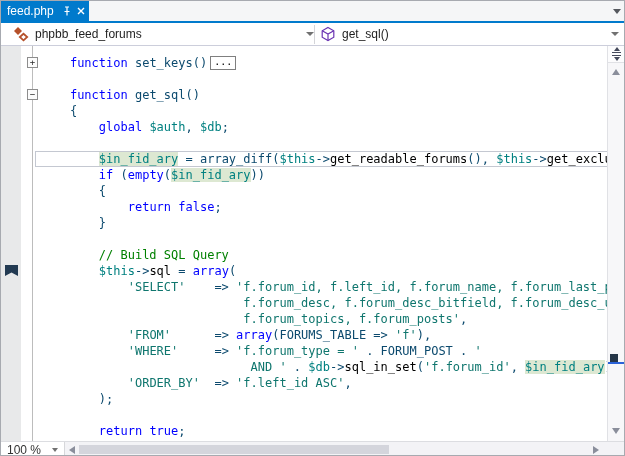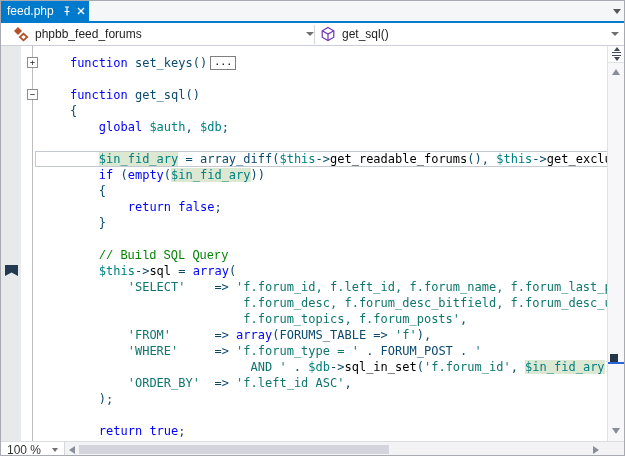--- a/index.html
+++ b/index.html
@@ -39,21 +39,21 @@
     clip-path:polygon(0 0,100% 0,100% 100%,50% 68%,0 100%); }
   .code { position:absolute; left:34px; top:9px; right:17px; bottom:0;
     font-family:"DejaVu Sans Mono", monospace; font-size:12px; line-height:16px;
     white-space:pre; overflow:hidden; color:#000; }
   .line { height:16px; padding-left:6px; }
   .line.current { box-shadow:inset 0 0 0 1px #c4c8d1; }
   .tok-k  { color:#0000ff; }
   .tok-pl { color:#0c4a6e; }
   .tok-v  { color:#008080; }
   .tok-st { color:#0f766e; }
-  .tok-cm { color:#008000;font-family:Liberation Mono, monospace; }
+  .tok-cm { color:#008000; }
   .tok-mb { color:#000000; font-weight:normal; }
   .tok-hv { color:#008080; background:#dde8d2; }
   .tok-fold { display:inline-block; border:1px solid #7f7f7f; background:#fff; color:#000;
     font-size:10px; line-height:8px; padding:1px 3px 3px; margin-left:3px; vertical-align:2px; }
   
   .vscroll { position:absolute; right:0; top:45px; width:17px; height:395px; background:#f7f7f9; border-left:1px solid #e0e1e5; }
   .vs-splitter { position:absolute; left:0; top:0; width:17px; height:17px; background:#fcfcfd; border-bottom:1px solid #e0e1e5;
     display:flex; flex-direction:column; align-items:center; justify-content:center; }
   .grip-tri-up { width:0; height:0; border-left:3px solid transparent; border-right:3px solid transparent; border-bottom:4px solid #43485a; }
   .grip-bar { width:9px; height:1px; background:#43485a; margin:1px 0; }

